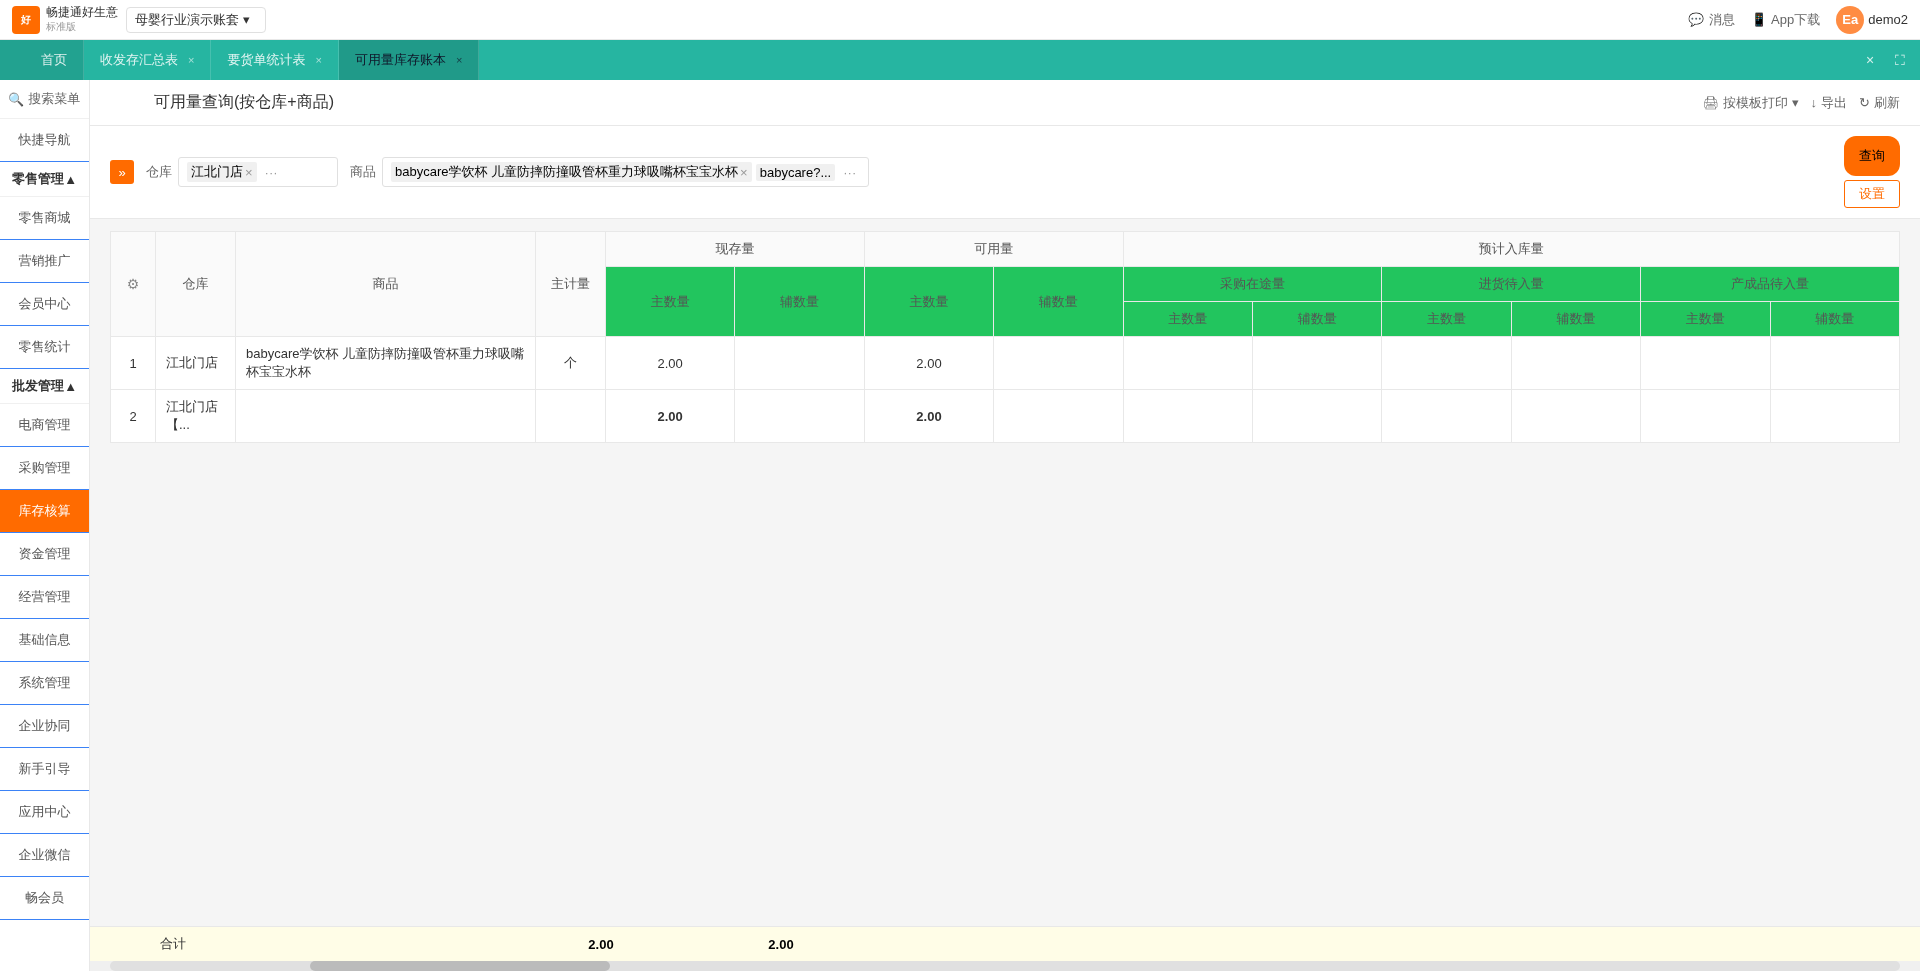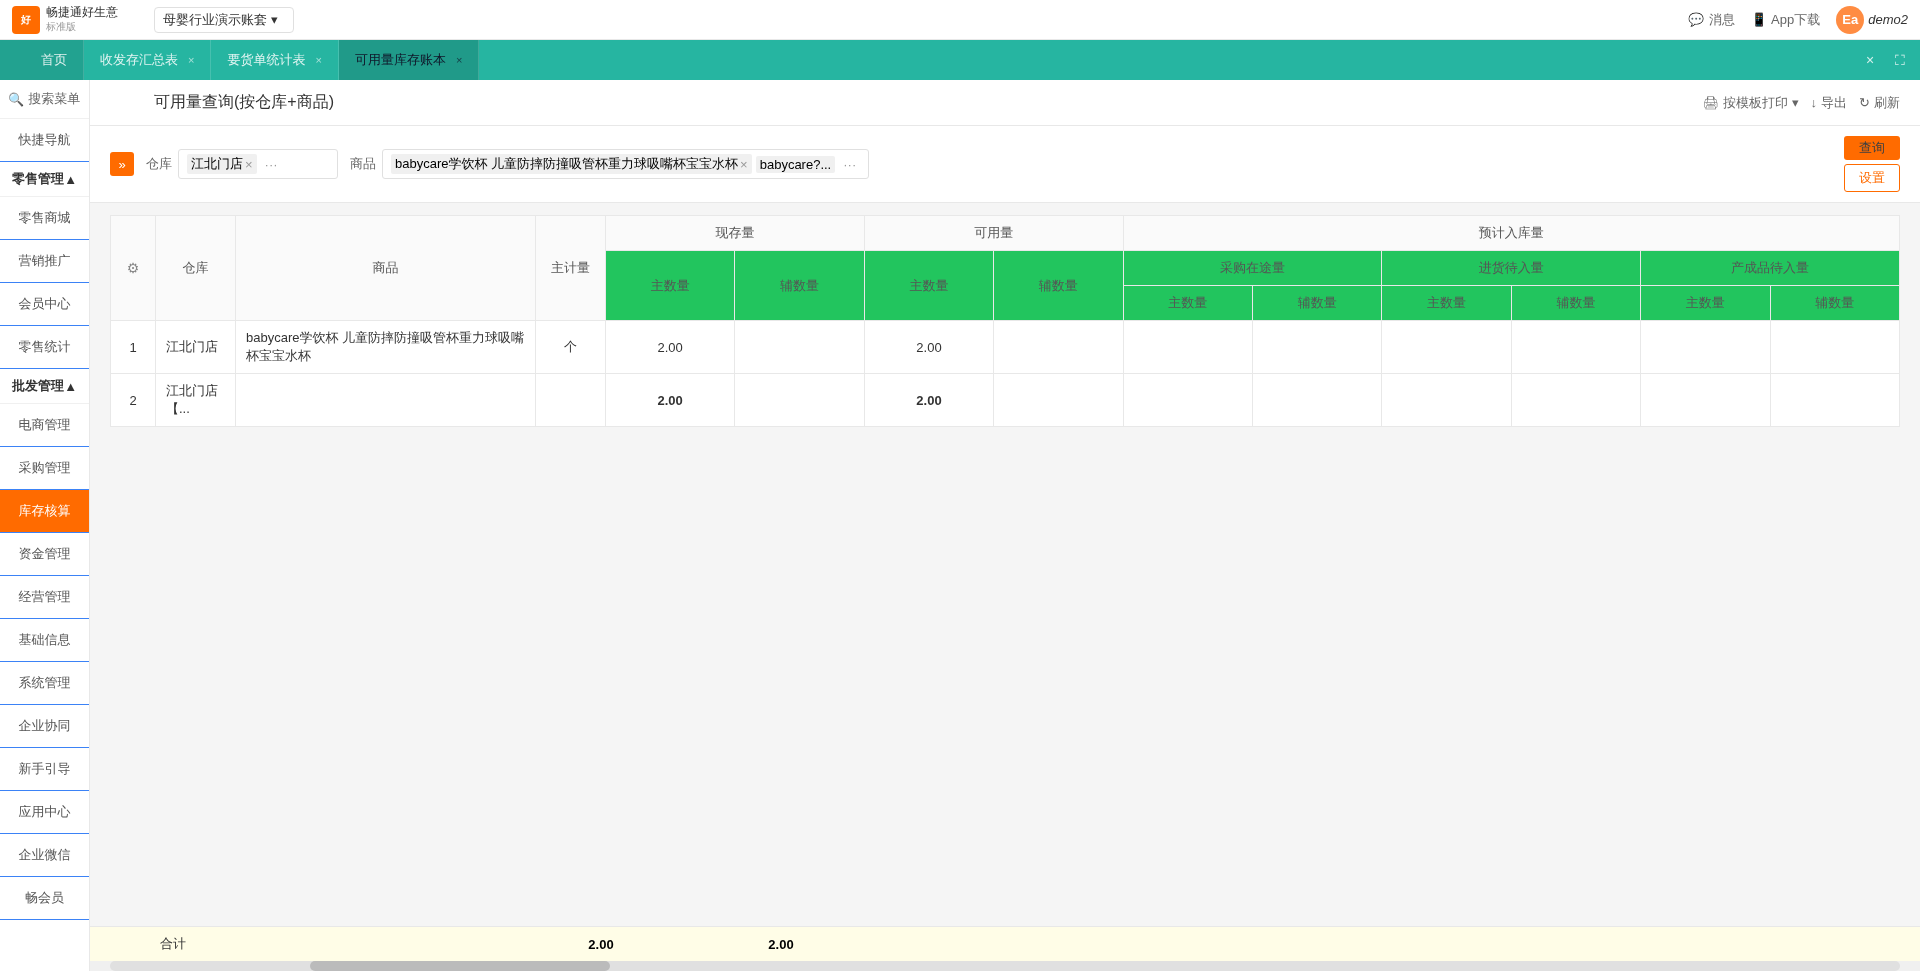--- a/index.html
+++ b/index.html
@@ -32,36 +32,36 @@
       border-radius: 4px;
       display: flex; align-items: center; justify-content: center;
       color: white; font-size: 10px; font-weight: bold;
     }
     .logo-text { font-size: 12px; color: #333; line-height: 1.3; }
     .logo-sub { font-size: 10px; color: #999; }
     .industry-selector {
       display: flex; align-items: center; gap: 4px;
       border: 1px solid #e0e0e0; border-radius: 4px;
       padding: 3px 8px; cursor: pointer; background: #fff;
-      color: #333; font-size: 12px; min-width: 140px; margin-left: 28px;
+      color: #333; font-size: 12px; min-width: 140px;
     }
     .top-right {
       display: flex; align-items: center; gap: 16px;
     }
     .top-action {
       display: flex; align-items: center; gap: 4px;
       color: #666; font-size: 12px; cursor: pointer;
     }
     .avatar {
       width: 28px; height: 28px; border-radius: 50%;
       background: #ff8c42;
       display: flex; align-items: center; justify-content: center;
       color: white; font-size: 11px; font-weight: bold;
     }
-    .username { font-size: 13px; color: #333; cursor: pointer; font-style: italic; }
+    .username { font-size: 13px; color: #333; cursor: pointer; }
 
     
     .nav-tabs {
       height: 40px;
       background: #26b5a1;
       display: flex;
       align-items: stretch;
       flex-shrink: 0;
     }
     .nav-tab {
@@ -185,22 +185,22 @@
       display: flex; align-items: center; gap: 4px;
       background: #fff; cursor: text;
     }
     .filter-tag {
       background: #f0f0f0; border-radius: 2px; padding: 1px 4px;
       font-size: 11px; display: flex; align-items: center; gap: 2px;
     }
     .filter-tag .remove { cursor: pointer; color: #999; }
     .filter-dots { color: #999; cursor: pointer; padding: 0 4px; }
     .query-btn {
-      background: #ff6b00; color: #404040; border: none;
-      padding: 3px 14px; border-radius: 3px; cursor: pointer;
+      background: #ff6b00; color: #000000; border: none;
+      padding: 11px 14px; border-radius: 12px; cursor: pointer;
       font-size: 13px;
     }
     .settings-btn {
       background: #fff; color: #ff6b00; border: 1px solid #ff6b00;
       padding: 4px 14px; border-radius: 3px; cursor: pointer;
       font-size: 13px;
     }
     .filter-actions-right {
       display: flex; flex-direction: column; gap: 4px; margin-left: auto;
     }

